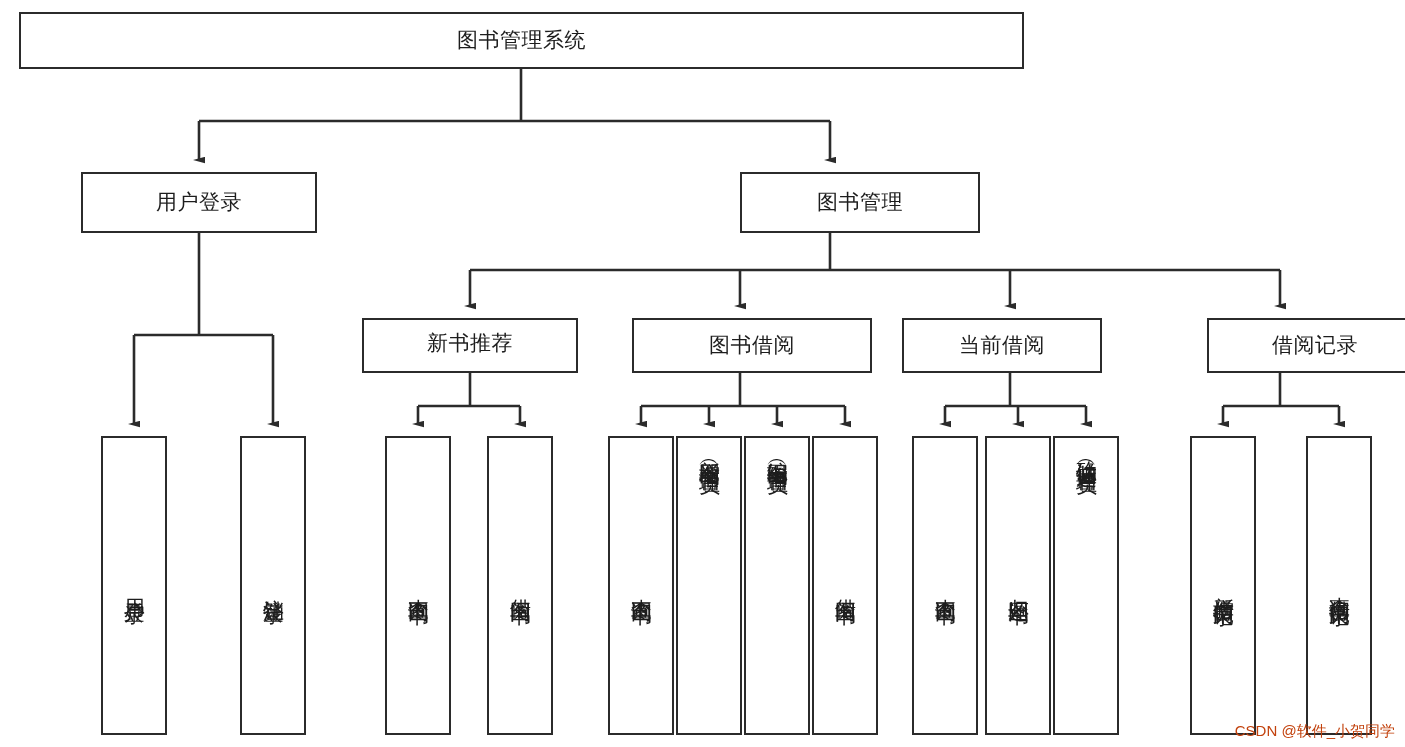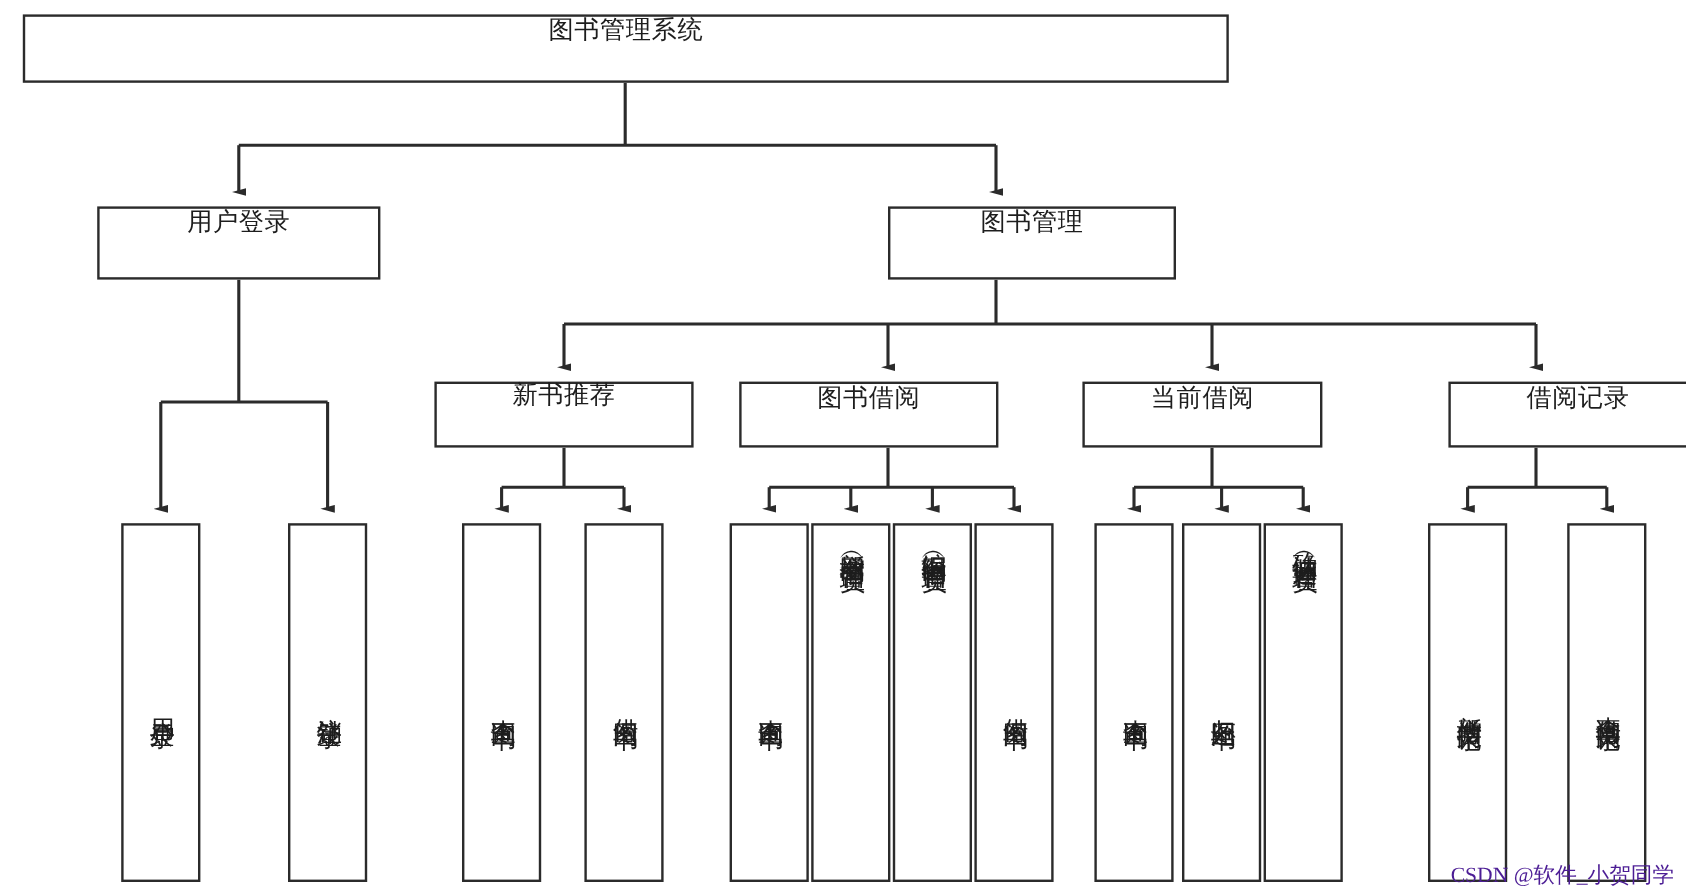--- a/index.html
+++ b/index.html
@@ -25,21 +25,21 @@
     top: 0;
     width: 1405px;
     height: 747px;
   }
   .node {
     position: absolute;
     box-sizing: border-box;
     background: #ffffff;
     border: 2.5px solid #2b2b2b;
     display: flex;
-    align-items: flex-start;
+    align-items: center;
     justify-content: center;
     z-index: 2;
   }
   .node-label {
     color: #1d1d1d;
     letter-spacing: 0.5px;
     line-height: 1.18;
     text-align: center;
     white-space: nowrap;
   }
@@ -57,25 +57,25 @@
     letter-spacing: 2px;
   }
   .node.vertical.centered {
     align-items: center;
     padding-top: 0;
   }
   #watermark {
     position: absolute;
     right: 10px;
     bottom: 6px;
-    font-size: 18px;
-    color: #4c1d95;
+    font-size: 15px;
+    color: #c2410c;
     z-index: 3;
     white-space: nowrap;
-    font-family: Liberation Serif, serif;
+    font-family: Liberation Sans, sans-serif;
   }
 </style>
 </head>
 <body>
 
 <div id="diagram-root">
 
   <svg class="connectors" viewBox="0 0 1405 747" xmlns="http://www.w3.org/2000/svg">
     <defs>
       <marker id="arrowhead" markerWidth="10" markerHeight="12" refX="3.2" refY="6" orient="auto" markerUnits="userSpaceOnUse">
@@ -134,21 +134,21 @@
   <div class="node horizontal" style="left:81px; top:172px; width:236px; height:61px;">
     <span class="node-label">用户登录</span>
   </div>
   <div class="node horizontal" style="left:740px; top:172px; width:240px; height:61px;">
     <span class="node-label">图书管理</span>
   </div>
 
   <div class="node horizontal" style="left:362px; top:318px; width:216px; height:55px;font-family:Liberation Mono, monospace;">
     <span class="node-label">新书推荐</span>
   </div>
-  <div class="node horizontal" style="left:616px; top:318px; width:216px; height:55px;">
+  <div class="node horizontal" style="left:632px; top:318px; width:240px; height:55px;">
     <span class="node-label">图书借阅</span>
   </div>
   <div class="node horizontal" style="left:902px; top:318px; width:200px; height:55px;">
     <span class="node-label">当前借阅</span>
   </div>
   <div class="node horizontal" style="left:1172px; top:318px; width:216px; height:55px;margin-left:35px;">
     <span class="node-label">借阅记录</span>
   </div>
 
   <div class="node vertical centered" style="left:101px; top:436px; width:66px; height:299px;">

